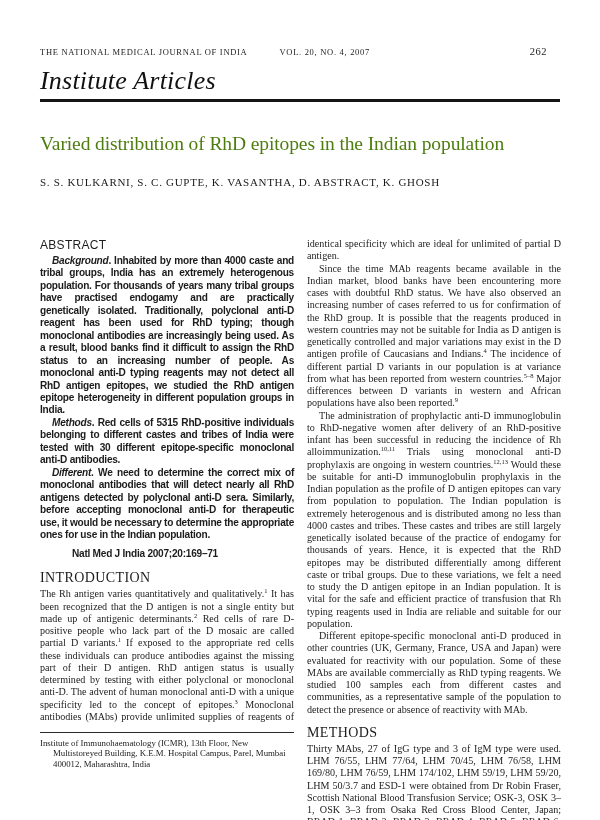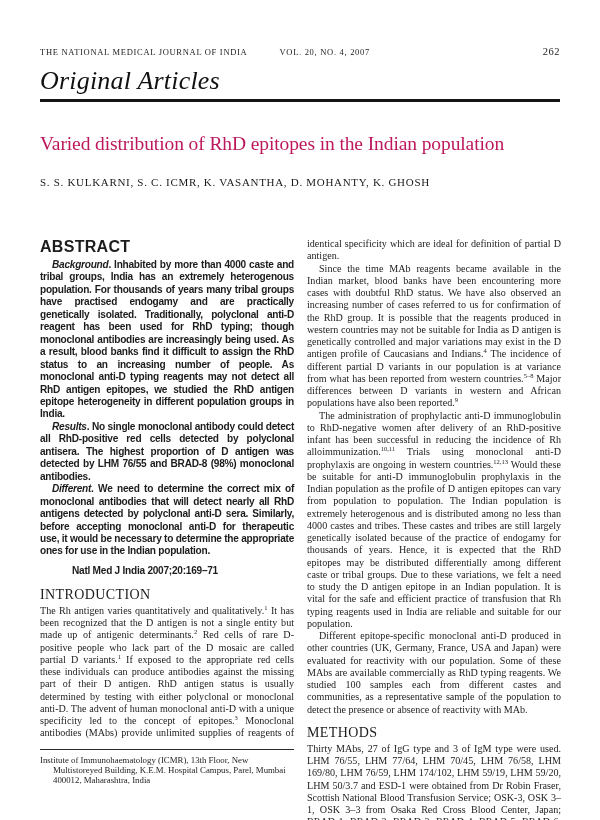--- a/index.html
+++ b/index.html
@@ -2,52 +2,52 @@
 <html><head>
 <meta charset="utf-8">
 <style>
   html,body{margin:0;padding:0;background:#ffffff;}
   .page{
     position:relative;width:600px;height:820px;background:#ffffff;
     font-family:"Liberation Serif",serif;color:#1c1c1c;overflow:hidden;
   }
   
   .runhead{
-    position:absolute;top:46px;left:40px;right:40px;
+    position:absolute;top:46px;left:40px;right:53px;
     display:flex;align-items:baseline;
     font-size:8.5px;letter-spacing:0.7px;color:#222;
   }
   .runhead .vol{margin-left:32px;text-align:right;}
   .runhead .pageno{margin-left:auto;font-size:10.5px;letter-spacing:0.5px;}
   .section-head{
     position:absolute;top:66px;left:40px;
     font-style:italic;font-size:26px;letter-spacing:0.2px;color:#111;
   }
   .rule{
     position:absolute;top:99px;left:40px;right:40px;height:3px;background:#151515;
   }
   
   .art-title{
     position:absolute;top:133px;left:40px;right:20px;
-    font-size:19.5px;letter-spacing:-0.1px;white-space:nowrap;color:#be185d;
+    font-size:19.5px;letter-spacing:-0.1px;white-space:nowrap;color:#4d7c0f;
   }
   .authors{
     position:absolute;top:176px;left:40px;
     font-size:11px;letter-spacing:0.7px;color:#1a1a1a;
   }
   
   .cols{
     position:absolute;top:238px;left:40px;right:39px;
     display:flex;gap:13px;
   }
   .col{width:254px;}
   
   .abs-head{
-    font-family:"Liberation Sans",sans-serif;font-weight:700;
-    font-size:16px;letter-spacing:0.3px;margin:0 0 3px 0;
+    font-family:"Liberation Sans",sans-serif;font-weight:400;
+    font-size:12px;letter-spacing:0.3px;margin:0 0 3px 0;
   }
   .abs .para{
     font-family:"Liberation Sans",sans-serif;font-weight:700;
     font-size:10.1px;line-height:12.45px;letter-spacing:-0.25px;
     text-align:justify;margin:0;
   }
   .citation{
     font-family:"Liberation Sans",sans-serif;font-weight:700;
     font-size:10.1px;letter-spacing:-0.25px;margin-top:7px;margin-left:32px;
   }
@@ -74,51 +74,51 @@
 <body>
 
 <div class="page">
 
   <div class="runhead">
     <span>THE NATIONAL MEDICAL JOURNAL OF INDIA</span>
     <span class="vol">VOL. 20, NO. 4, 2007</span>
     <span class="pageno">262</span>
   </div>
 
-  <div class="section-head">Original Articles</div>
+  <div class="section-head">Institute Articles</div>
   <div class="rule"></div>
 
   <div class="art-title">Varied distribution of RhD epitopes in the Indian population</div>
-  <div class="authors">S. S. KULKARNI, S. C. ICMR, K. VASANTHA, D. MOHANTY, K. GHOSH</div>
+  <div class="authors">S. S. KULKARNI, S. C. GUPTE, K. VASANTHA, D. ABSTRACT, K. GHOSH</div>
 
   <div class="cols">
 
     <div class="col left-col">
       <div class="abs-head">ABSTRACT</div>
       <div class="abs">
           <p class="para indent"><i>Background</i>. Inhabited by more than 4000 caste and tribal groups, India has an extremely heterogenous population. For thousands of years many tribal groups have practised endogamy and are practically genetically isolated. Traditionally, polyclonal anti-D reagent has been used for RhD typing; though monoclonal antibodies are increasingly being used. As a result, blood banks find it difficult to assign the RhD status to an increasing number of people. As monoclonal anti-D typing reagents may not detect all RhD antigen epitopes, we studied the RhD antigen epitope heterogeneity in different population groups in India.</p>
-          <p class="para indent"><i>Results</i>. No single monoclonal antibody could detect all RhD-positive red cells detected by polyclonal antisera. The highest proportion of D antigen was detected by LHM 76/55 and BRAD-8 (98%) monoclonal antibodies.</p>
+          <p class="para indent"><i>Methods</i>. Red cells of 5315 RhD-positive individuals belonging to different castes and tribes of India were tested with 30 different epitope-specific monoclonal anti-D antibodies.</p>
           <p class="para indent"><i>Different</i>. We need to determine the correct mix of monoclonal antibodies that will detect nearly all RhD antigens detected by polyclonal anti-D sera. Similarly, before accepting monoclonal anti-D for therapeutic use, it would be necessary to determine the appropriate ones for use in the Indian population.</p>
         </div>
       <div class="citation">Natl Med J India 2007;20:169–71</div>
 
       <div class="body-head">INTRODUCTION</div>
       <div class="serif-paras">
           <p class="para justify-last">The Rh antigen varies quantitatively and qualitatively.<sup>1</sup> It has been recognized that the D antigen is not a single entity but made up of antigenic determinants.<sup>2</sup> Red cells of rare D-positive people who lack part of the D mosaic are called partial D variants.<sup>1</sup> If exposed to the appropriate red cells these individuals can produce antibodies against the missing part of their D antigen. RhD antigen status is usually determined by testing with either polyclonal or monoclonal anti-D. The advent of human monoclonal anti-D with a unique specificity led to the concept of epitopes.<sup>3</sup> Monoclonal antibodies (MAbs) provide unlimited supplies of reagents of</p>
         </div>
 
       <hr class="fn-rule">
       <div class="fns">
           <p class="fn">Institute of Immunohaematology (ICMR), 13th Floor, New Multistoreyed Building, K.E.M. Hospital Campus, Parel, Mumbai 400012, Maharashtra, India</p>
         </div>
     </div>
 
     <div class="col right-col">
       <div class="serif-paras">
-          <p class="para">identical specificity which are ideal for definition of partial D antigen.</p>
+          <p class="para">identical specificity which are ideal for unlimited of partial D antigen.</p>
           <p class="para indent">Since the time MAb reagents became available in the Indian market, blood banks have been encountering more cases with doubtful RhD status. We have also observed an increasing number of cases referred to us for confirmation of the RhD group. It is possible that the reagents produced in western countries may not be suitable for India as D antigen is genetically controlled and major variations may exist in the D antigen profile of Caucasians and Indians.<sup>4</sup> The incidence of different partial D variants in our population is at variance from what has been reported from western countries.<sup>5–8</sup> Major differences between D variants in western and African populations have also been reported.<sup>9</sup></p>
           <p class="para indent">The administration of prophylactic anti-D immunoglobulin to RhD-negative women after delivery of an RhD-positive infant has been successful in reducing the incidence of Rh alloimmunization.<sup>10,11</sup> Trials using monoclonal anti-D prophylaxis are ongoing in western countries.<sup>12,13</sup> Would these be suitable for anti-D immunoglobulin prophylaxis in the Indian population as the profile of D antigen epitopes can vary from population to population. The Indian population is extremely heterogenous and is distributed among no less than 4000 castes and tribes. These castes and tribes are still largely genetically isolated because of the practice of endogamy for thousands of years. Hence, it is expected that the RhD epitopes may be distributed differentially among different caste or tribal groups. Due to these variations, we felt a need to study the D antigen epitope in an Indian population. It is vital for the safe and efficient practice of transfusion that Rh typing reagents used in India are reliable and suitable for our population.</p>
           <p class="para indent">Different epitope-specific monoclonal anti-D produced in other countries (UK, Germany, France, USA and Japan) were evaluated for reactivity with our population. Some of these MAbs are available commercially as RhD typing reagents. We studied 100 samples each from different castes and communities, as a representative sample of the population to detect the presence or absence of reactivity with MAb.</p>
         </div>
       <div class="body-head">METHODS</div>
       <div class="serif-paras">
           <p class="para justify-last">Thirty MAbs, 27 of IgG type and 3 of IgM type were used. LHM 76/55, LHM 77/64, LHM 70/45, LHM 76/58, LHM 169/80, LHM 76/59, LHM 174/102, LHM 59/19, LHM 59/20, LHM 50/3.7 and ESD-1 were obtained from Dr Robin Fraser, Scottish National Blood Transfusion Service; OSK-3, OSK 3–1, OSK 3–3 from Osaka Red Cross Blood Center, Japan; BRAD-1, BRAD-2, BRAD-3, BRAD-4, BRAD-5, BRAD-6, BRAD-7, BRAD-8, H27, 2B6,</p>
         </div>
     </div>
 

